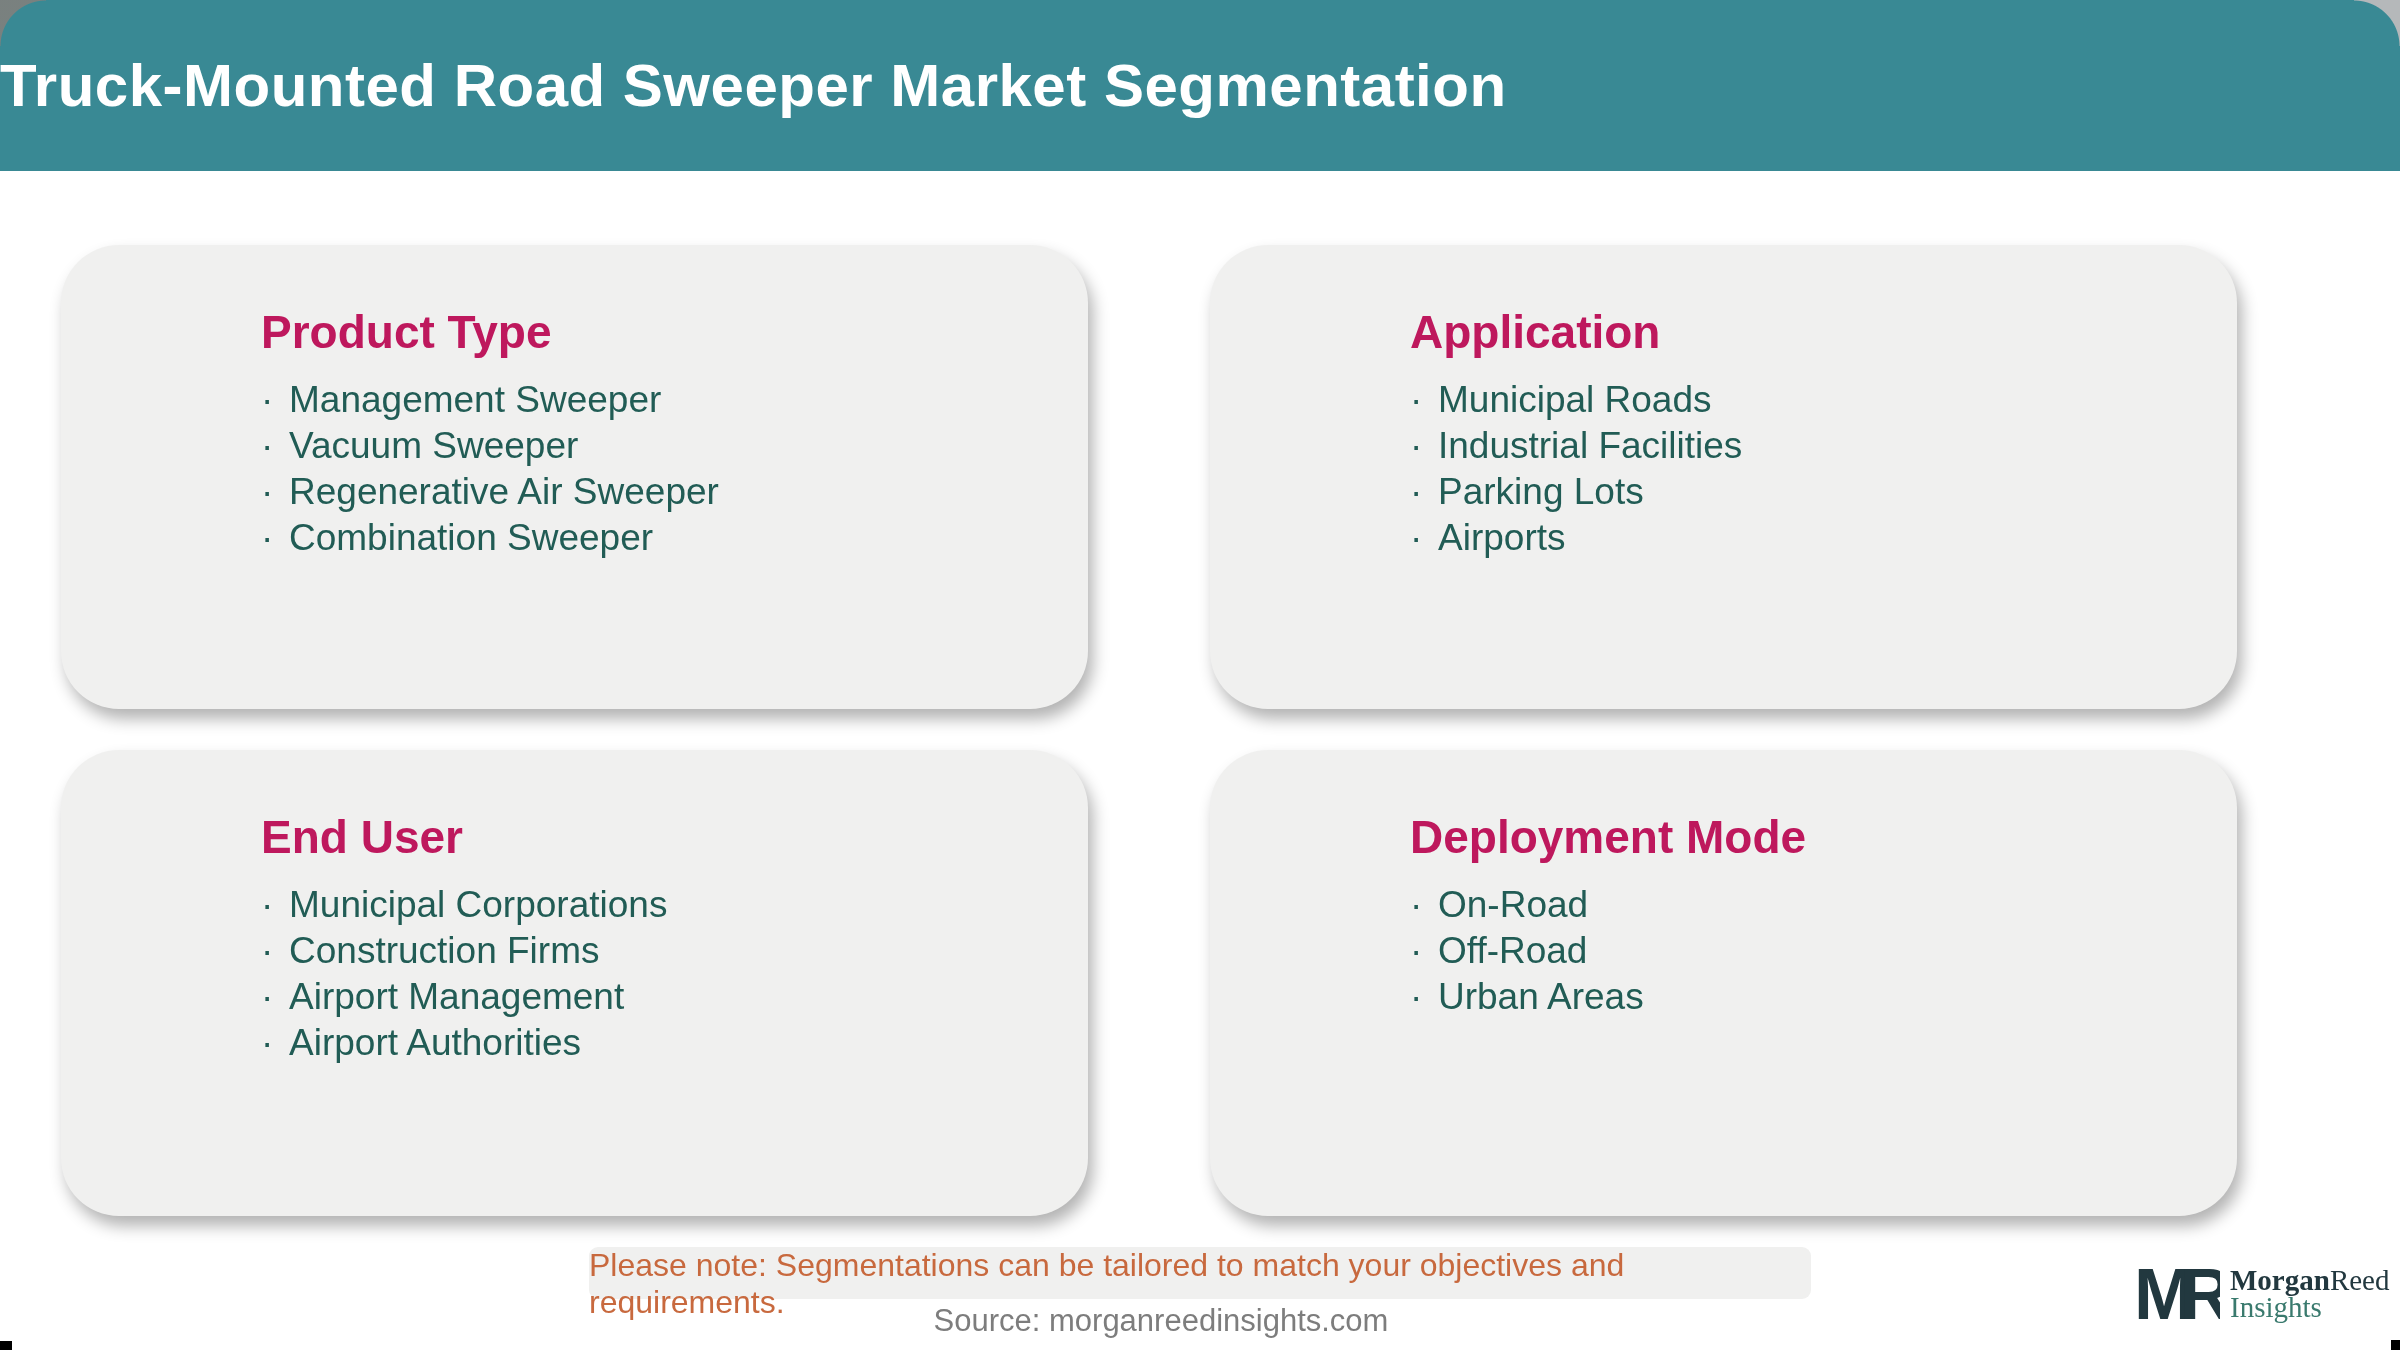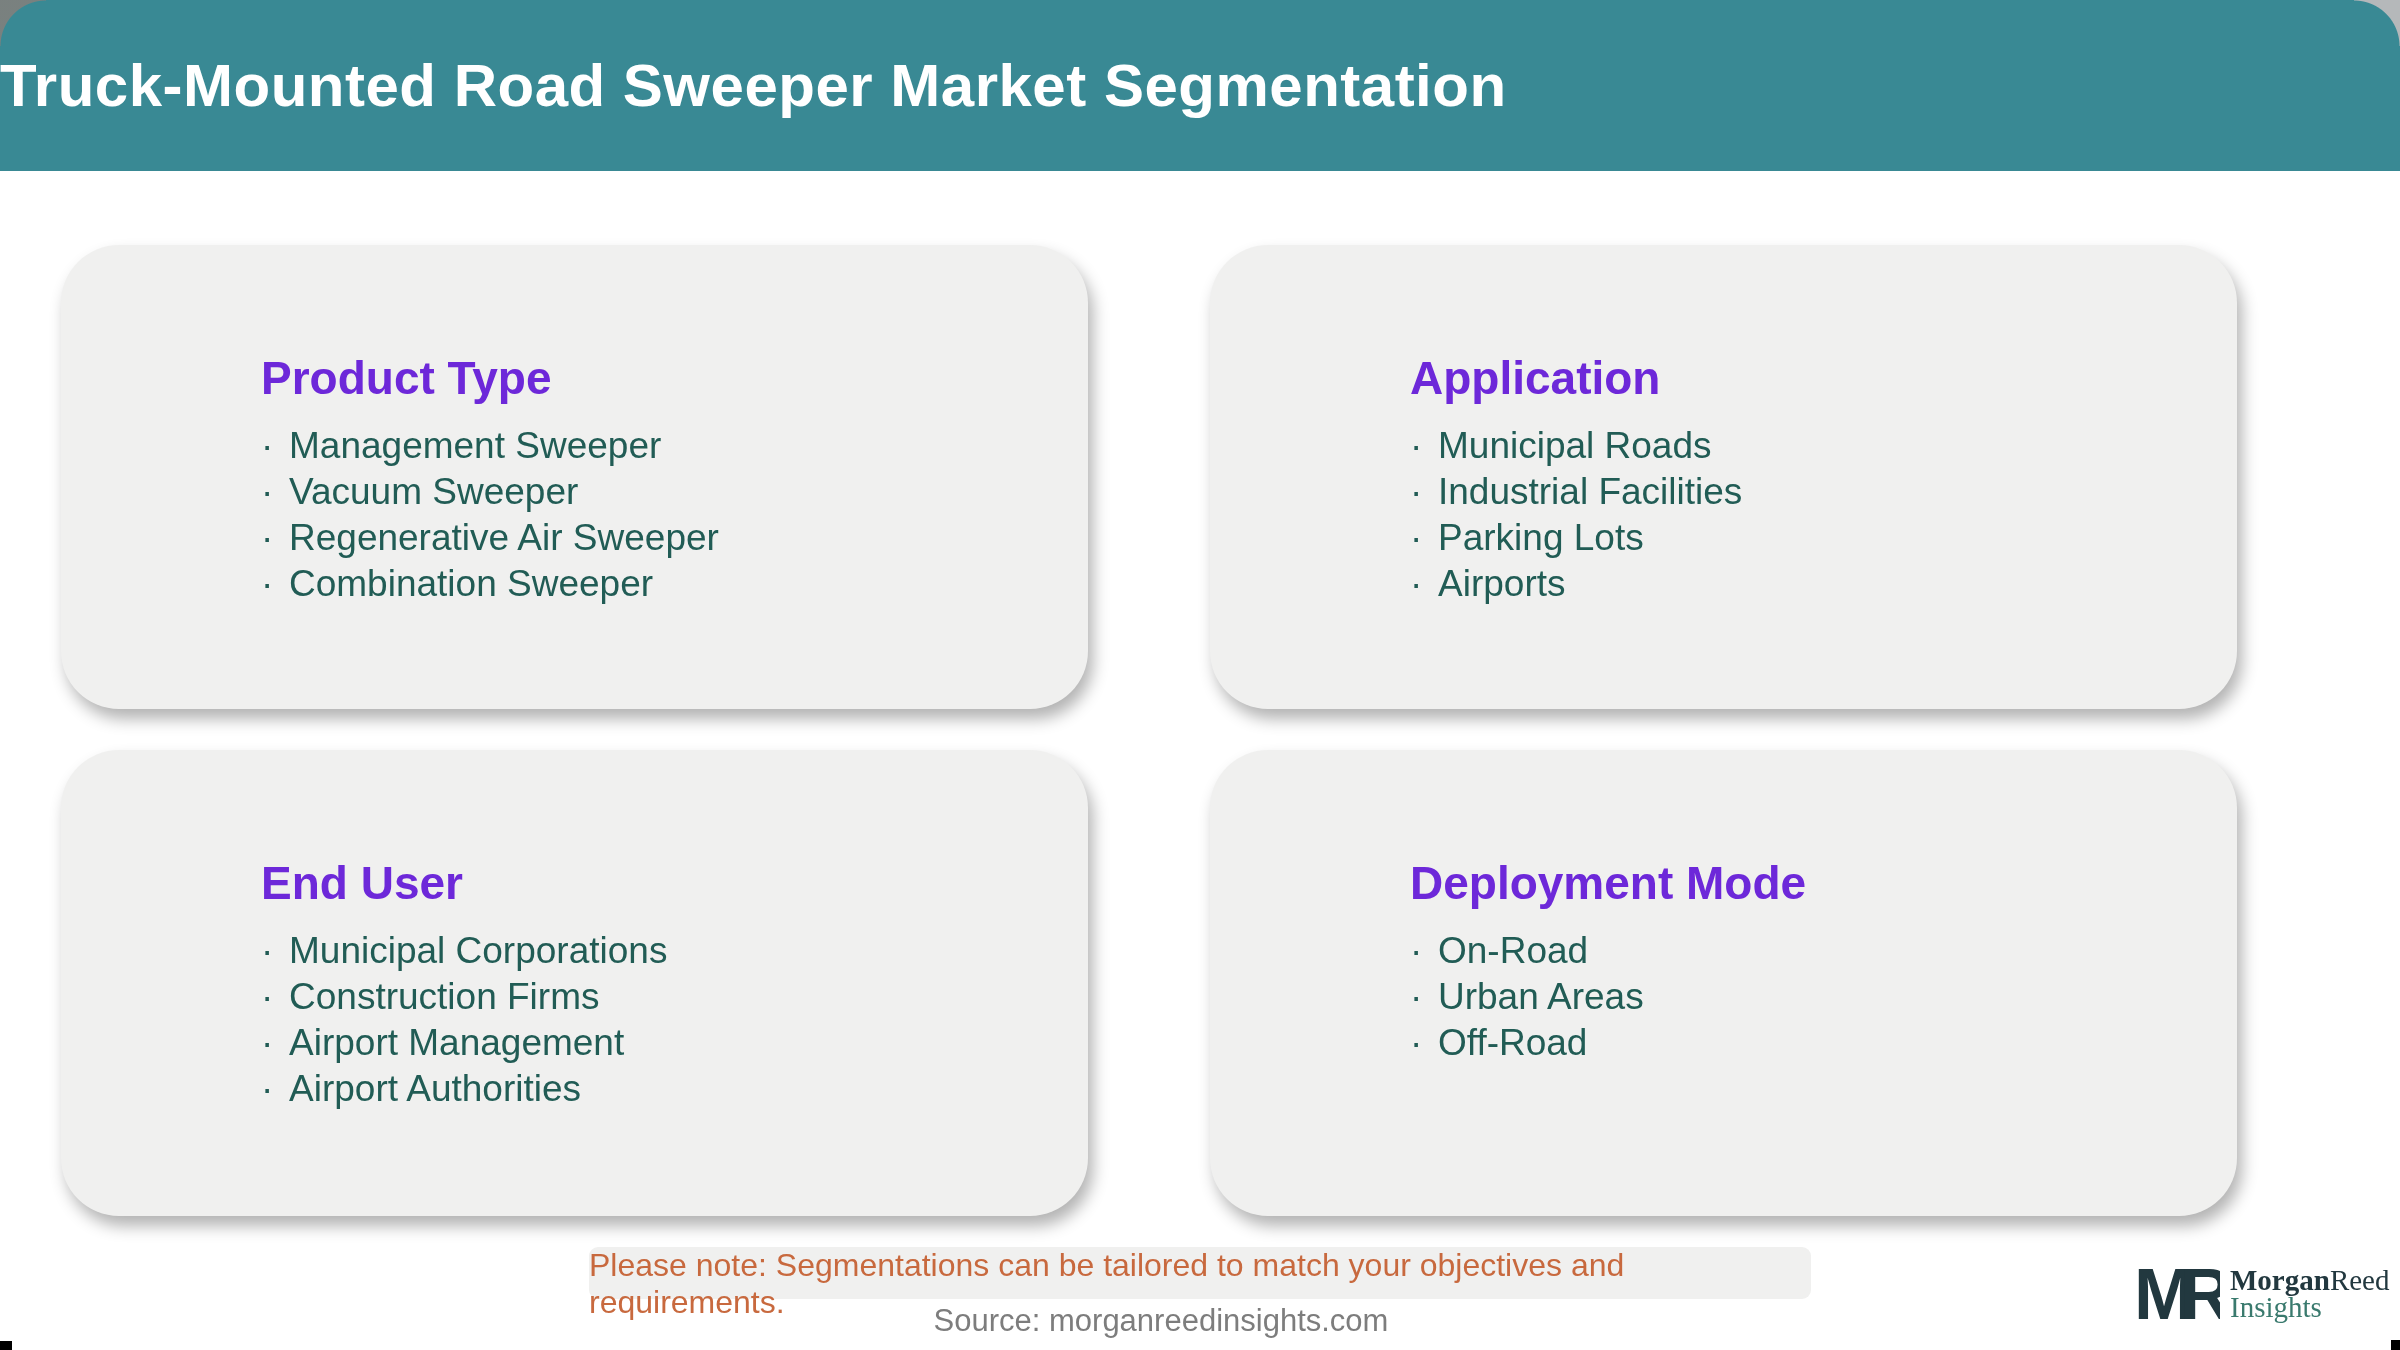--- a/index.html
+++ b/index.html
@@ -48,26 +48,25 @@
     border-radius: 58px;
     box-shadow: 5px 10px 16px rgba(0,0,0,0.30);
     padding: 58px 60px 0 200px;
   }
   .card.c1 { left: 61px;   top: 245px; }
   .card.c2 { left: 1210px; top: 245px; }
   .card.c3 { left: 61px;   top: 750px; height: 466px; }
   .card.c4 { left: 1210px; top: 750px; height: 466px; }
 
   .card h2 {
-    color: #6d28d9;
+    color: #be185d;
     font-size: 46px;
     font-weight: 700;
     line-height: 58px;
     margin-bottom: 16px;
-    margin-top: 46px;
   }
   .card ul { list-style: none; }
   .card li {
     color: #215c55;
     font-size: 37px;
     font-weight: 400;
     line-height: 46px;
     white-space: nowrap;
   }
   .card li .dot {
@@ -163,22 +162,22 @@
     <li><span class="dot">·</span><span>Construction Firms</span></li>
     <li><span class="dot">·</span><span>Airport Management</span></li>
     <li><span class="dot">·</span><span>Airport Authorities</span></li>
   </ul>
 </section>
 
 <section class="card c4">
   <h2>Deployment Mode</h2>
   <ul>
     <li><span class="dot">·</span><span>On-Road</span></li>
+    <li><span class="dot">·</span><span>Off-Road</span></li>
     <li><span class="dot">·</span><span>Urban Areas</span></li>
-    <li><span class="dot">·</span><span>Off-Road</span></li>
   </ul>
 </section>
 
 <div class="note-bar">
   <span>Please note: Segmentations can be tailored to match your objectives and requirements.</span>
 </div>
 <div class="source-line">Source: morganreedinsights.com</div>
 
 <div class="logo">
   <svg width="82" height="64" viewBox="0 0 82 64">

